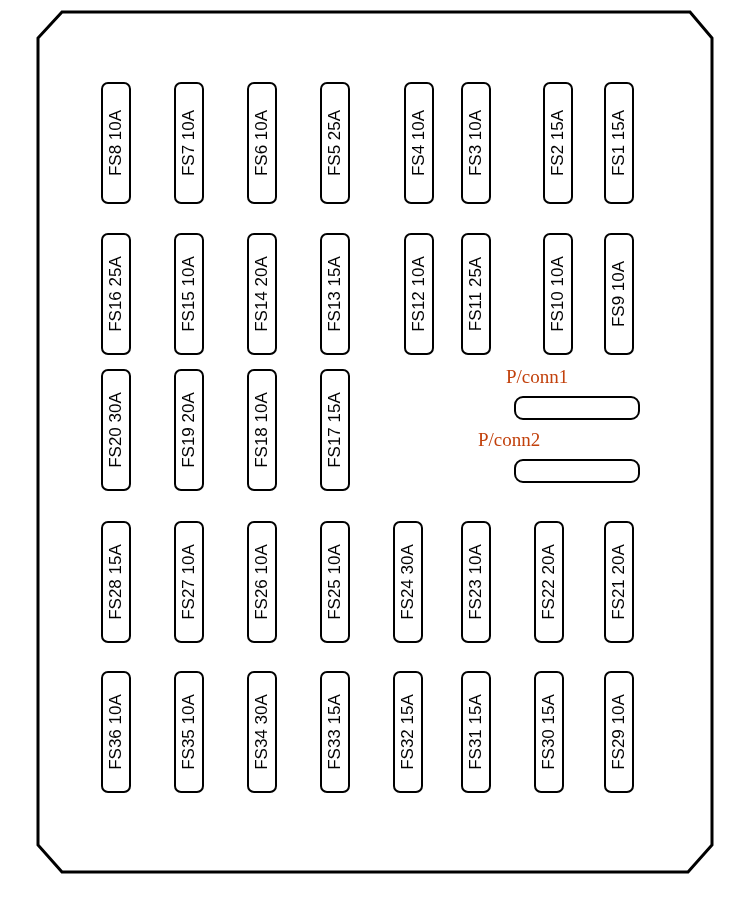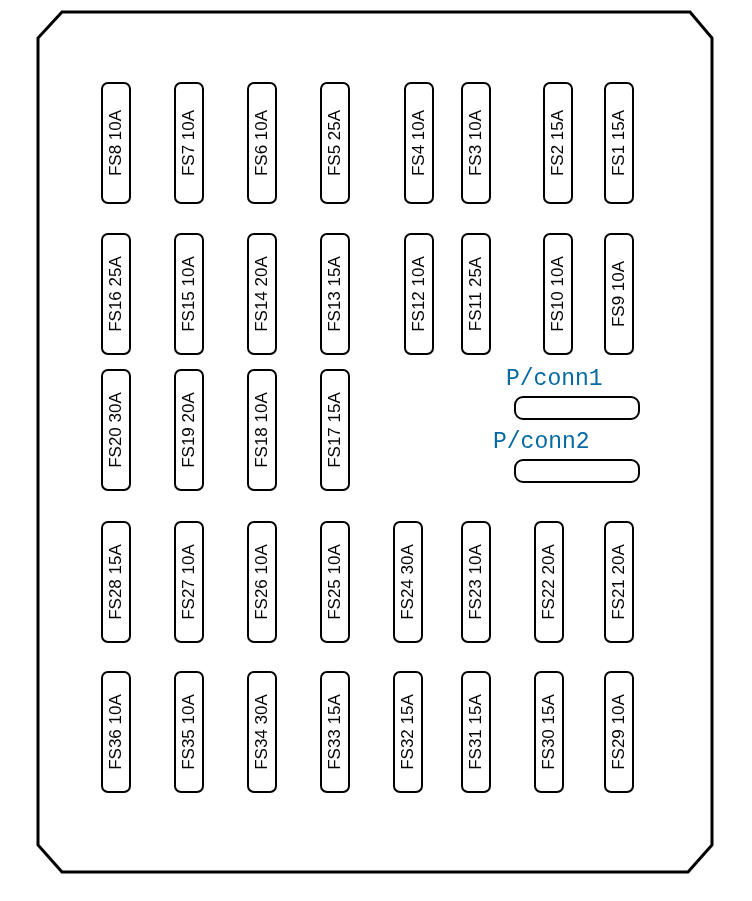--- a/index.html
+++ b/index.html
@@ -54,23 +54,23 @@
     position: absolute;
     box-sizing: border-box;
     border: 2px solid #000000;
     border-radius: 9px;
     background: #ffffff;
     width: 126px;
     height: 24px;
   }
   .conn-label {
     position: absolute;
-    font-size: 23px;
-    color: #0369a1;
-    font-family: Liberation Mono, monospace;
+    font-size: 19px;
+    color: #c2410c;
+    font-family: Liberation Serif, serif;
     white-space: nowrap;
   }
 </style>
 </head>
 <body>
 
 <div id="diagram">
 
   <svg class="box-outline" viewBox="0 0 752 901" xmlns="http://www.w3.org/2000/svg">
     <path d="M 62 12 L 690 12 L 712 38 L 712 845 L 688 872 L 62 872 L 38 845 L 38 38 Z" fill="#ffffff" stroke="#000000" stroke-width="3"></path>
@@ -182,17 +182,17 @@
       <div class="fuse" style="left: 534px; top: 671px;">
         <span class="fuse-label">FS30 15A</span>
       </div>
       <div class="fuse" style="left: 604px; top: 671px;">
         <span class="fuse-label">FS29 10A</span>
       </div>
     </div>
   <div id="connector-layer">
       <div class="conn-label" style="left: 506px; top: 366px;">P/conn1</div>
       <div class="connector" style="left: 514px; top: 396px;"></div>
-      <div class="conn-label" style="left: 493px; top: 429px;">P/conn2</div>
+      <div class="conn-label" style="left: 478px; top: 429px;">P/conn2</div>
       <div class="connector" style="left: 514px; top: 459px;"></div>
     </div>
 
 </div>
 
 </body></html>

